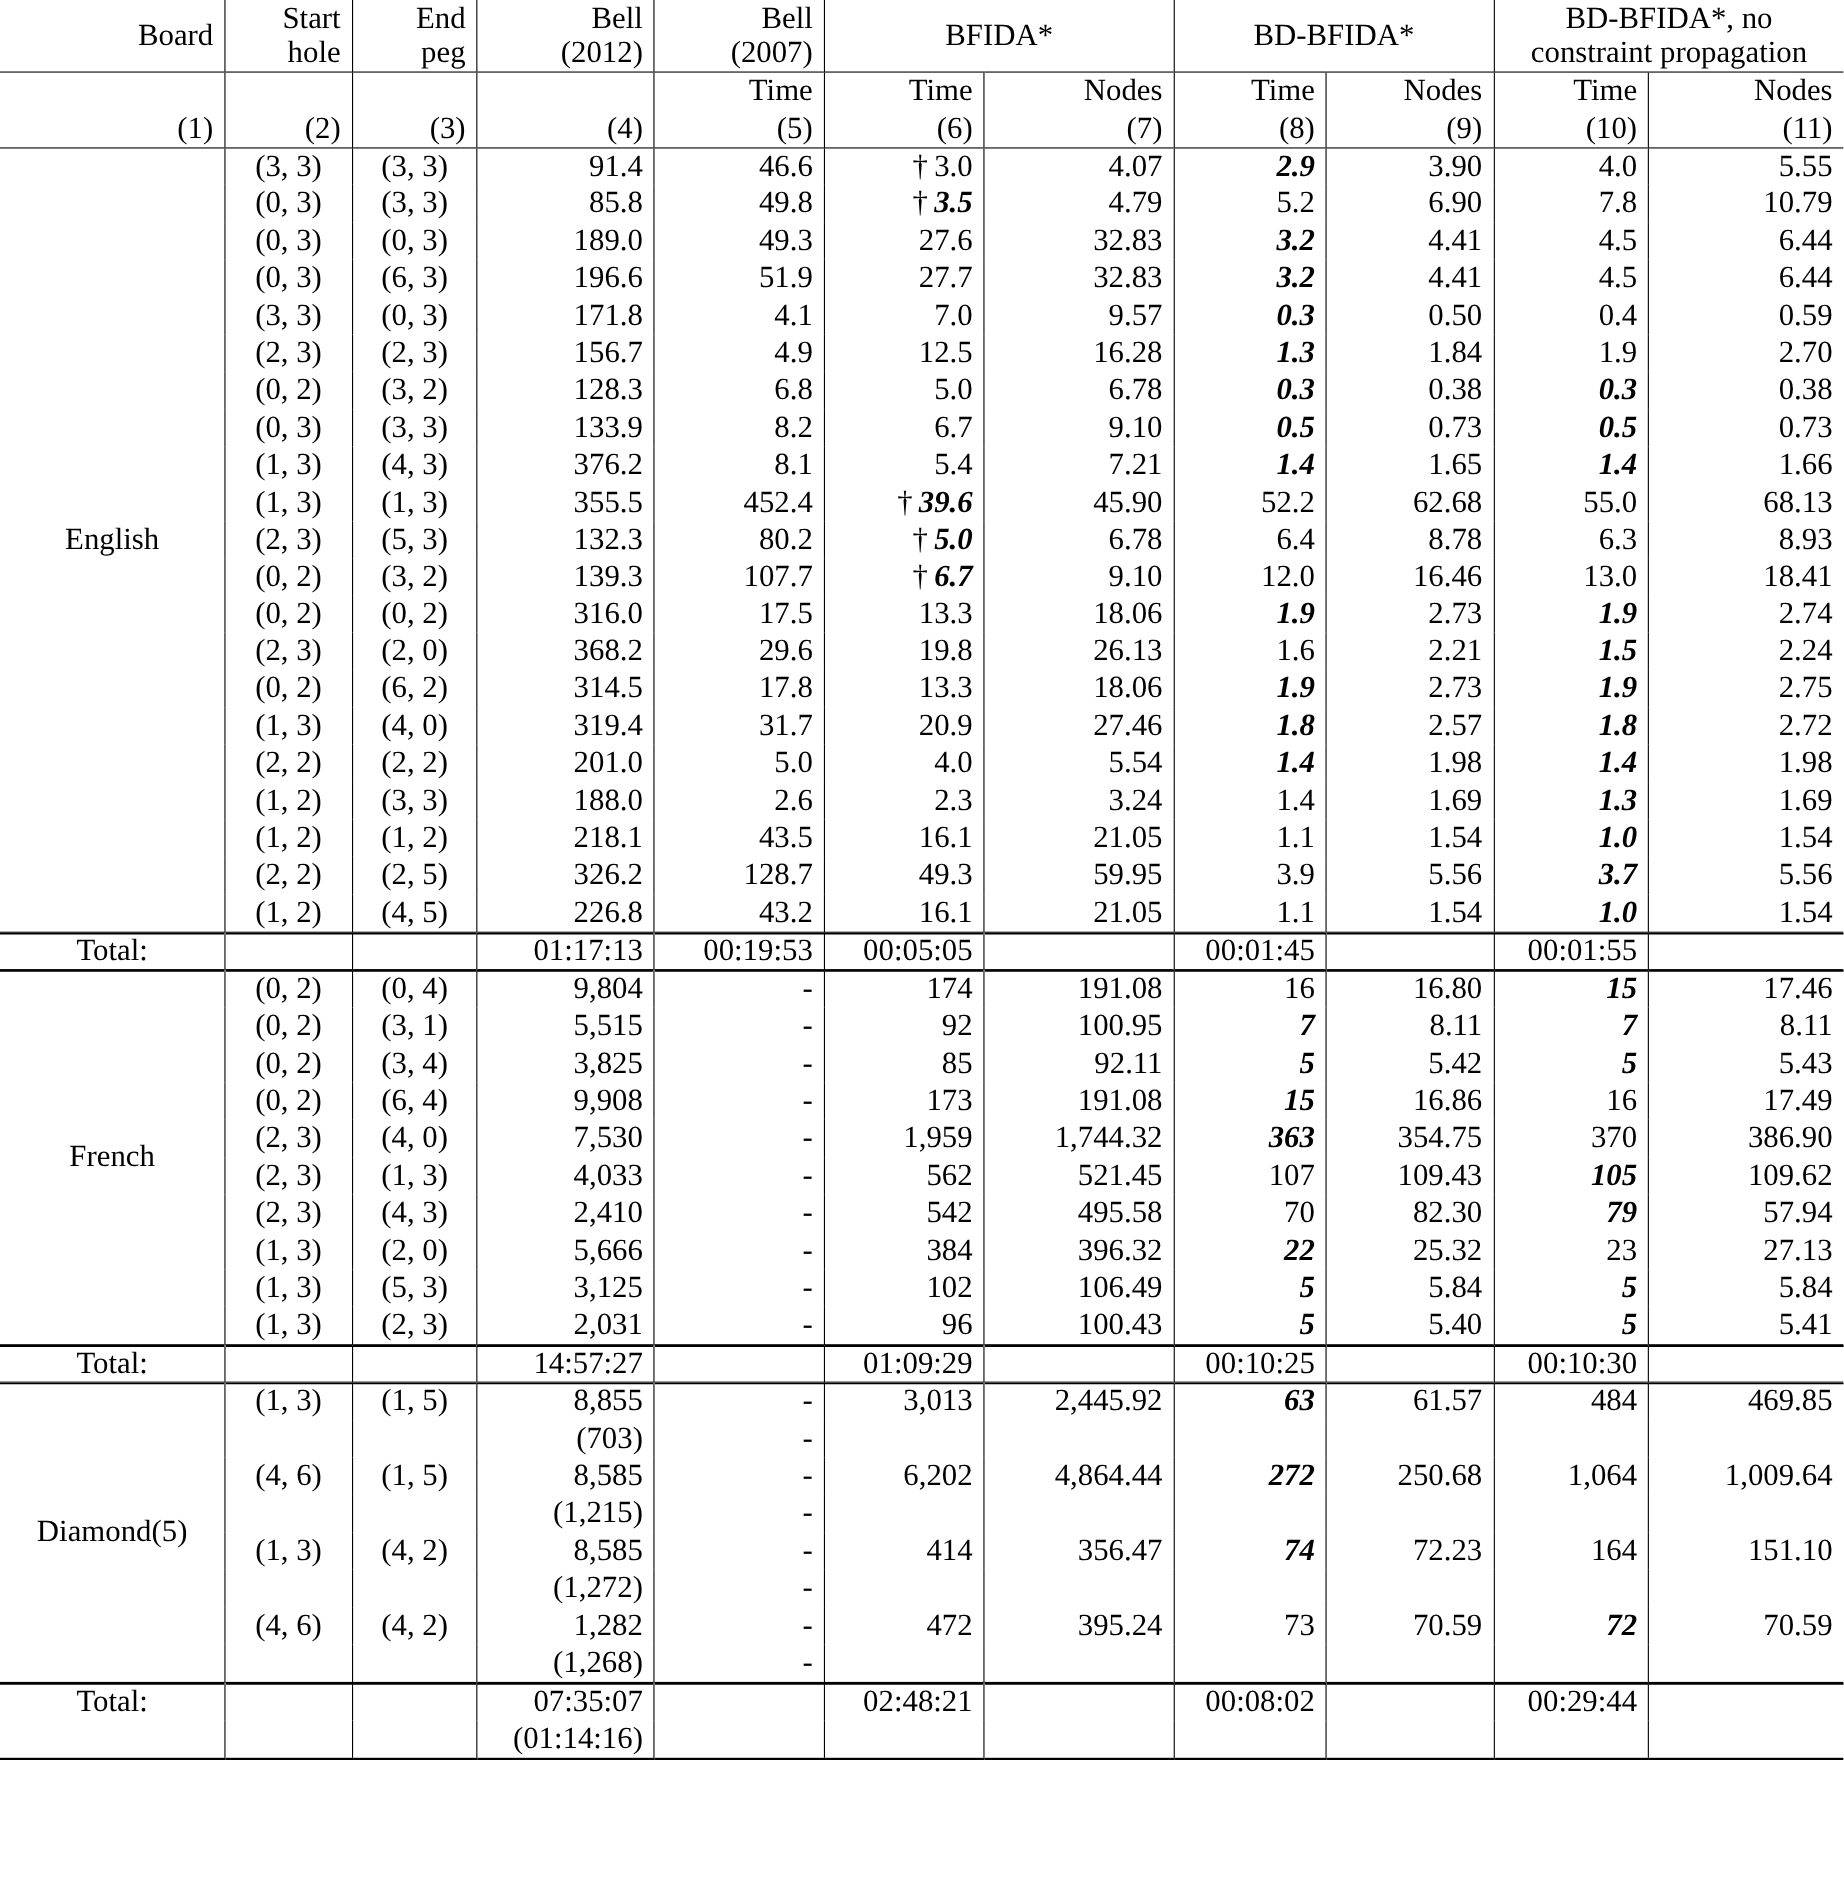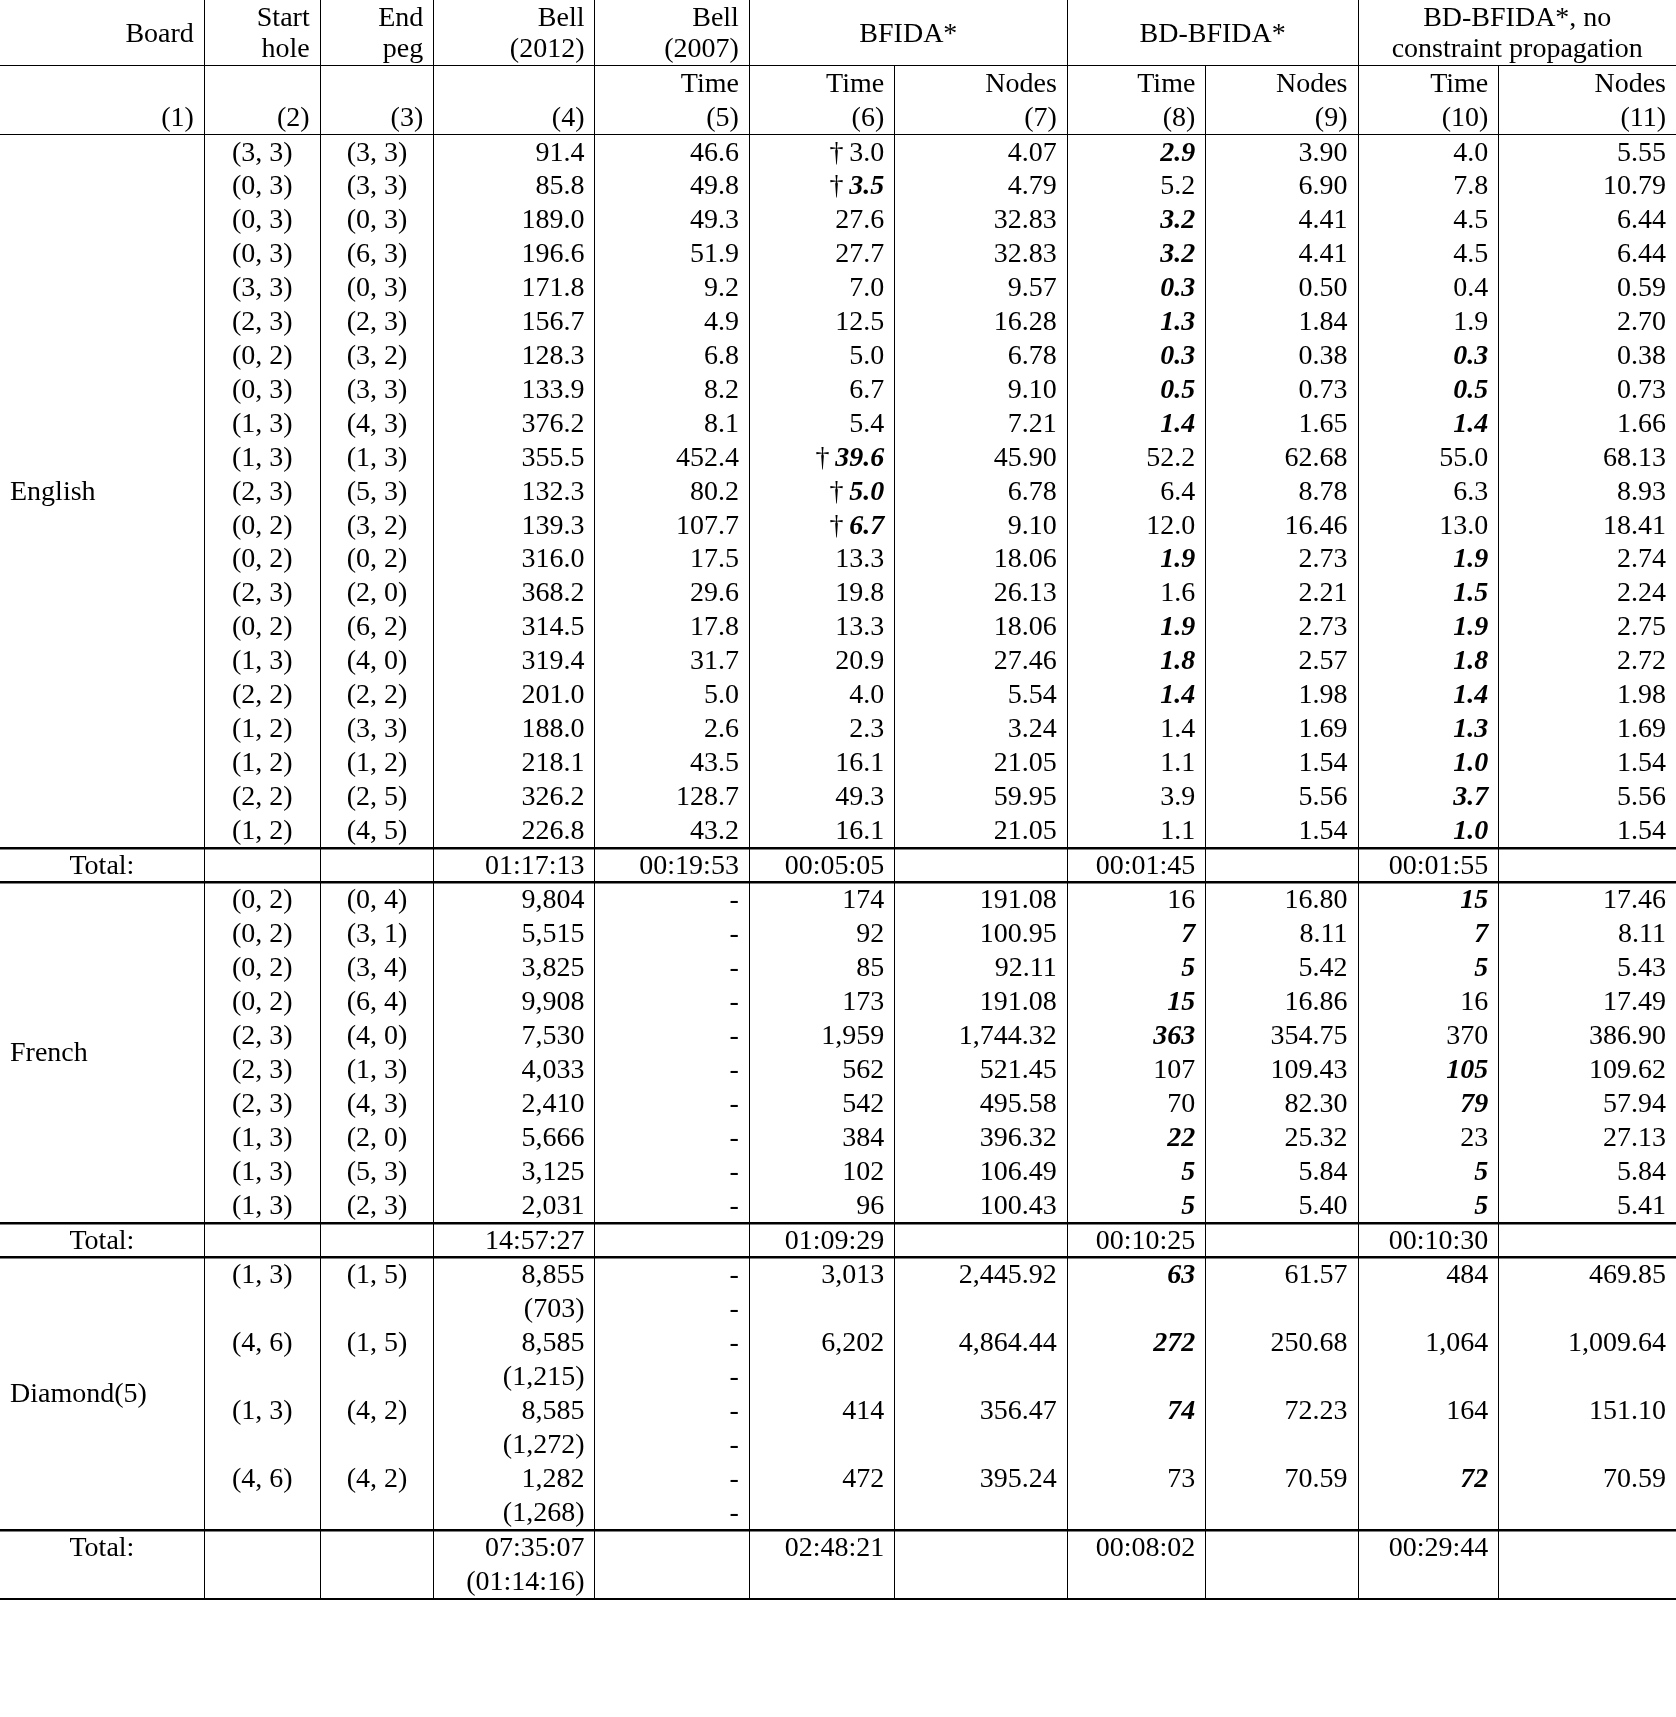--- a/index.html
+++ b/index.html
@@ -58,21 +58,21 @@
   }
   .bottomrule td { border-bottom: 2.5px solid #000; }
 
   .hdr-span {
     text-align: center;
   }
   .hdr-two-line { line-height: 1.12; }
 
   .bi { font-weight: bold; font-style: italic; }
 
-  .board-label { text-align: left; vertical-align: middle; font-size: 28px; }
+  .board-label { text-align: center; vertical-align: middle; font-size: 28px; }
   .total-label { text-align: center; font-weight: bold; padding-right: 14px; }
 
   .datarow td { height: 31px; }
   .hdrrow td { height: 31px; }
 </style>
 </head>
 <body>
 
 <div id="sheet">
   <table class="tbl">
@@ -198,21 +198,21 @@
           <td class="r vl">32.83</td>
           <td class="r vl"><span class="bi">3.2</span></td>
           <td class="r vl">4.41</td>
           <td class="r vl">4.5</td>
           <td class="r vl">6.44</td>
         </tr>
         <tr class="datarow">
           <td class="c vl">(3, 3)</td>
           <td class="c vl">(0, 3)</td>
           <td class="r vl">171.8</td>
-          <td class="r vl">9.2</td>
+          <td class="r vl">4.1</td>
           <td class="r vl">7.0</td>
           <td class="r vl">9.57</td>
           <td class="r vl"><span class="bi">0.3</span></td>
           <td class="r vl">0.50</td>
           <td class="r vl">0.4</td>
           <td class="r vl">0.59</td>
         </tr>
         <tr class="datarow">
           <td class="c vl">(2, 3)</td>
           <td class="c vl">(2, 3)</td>

